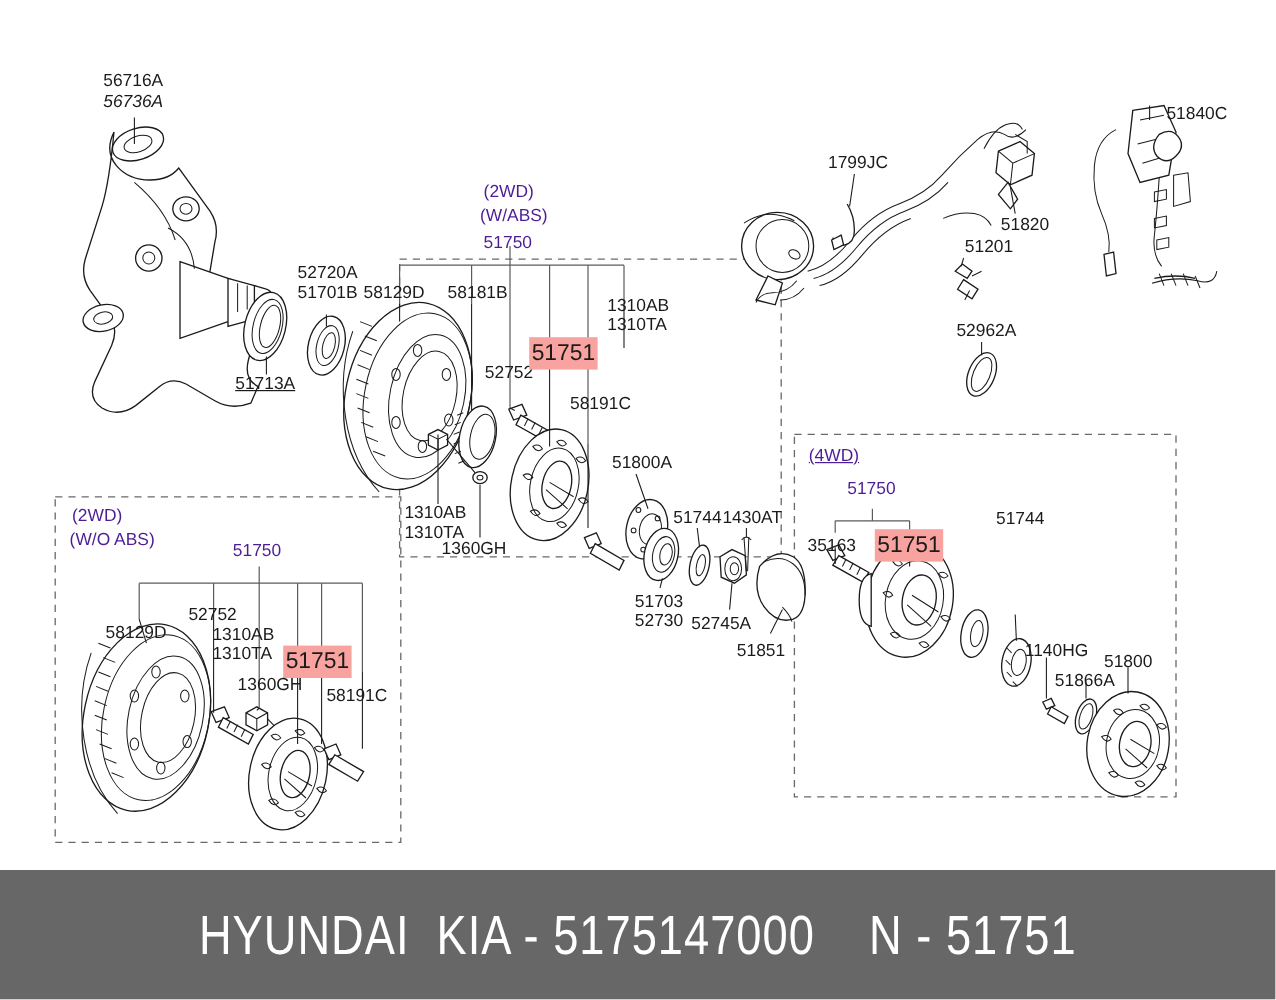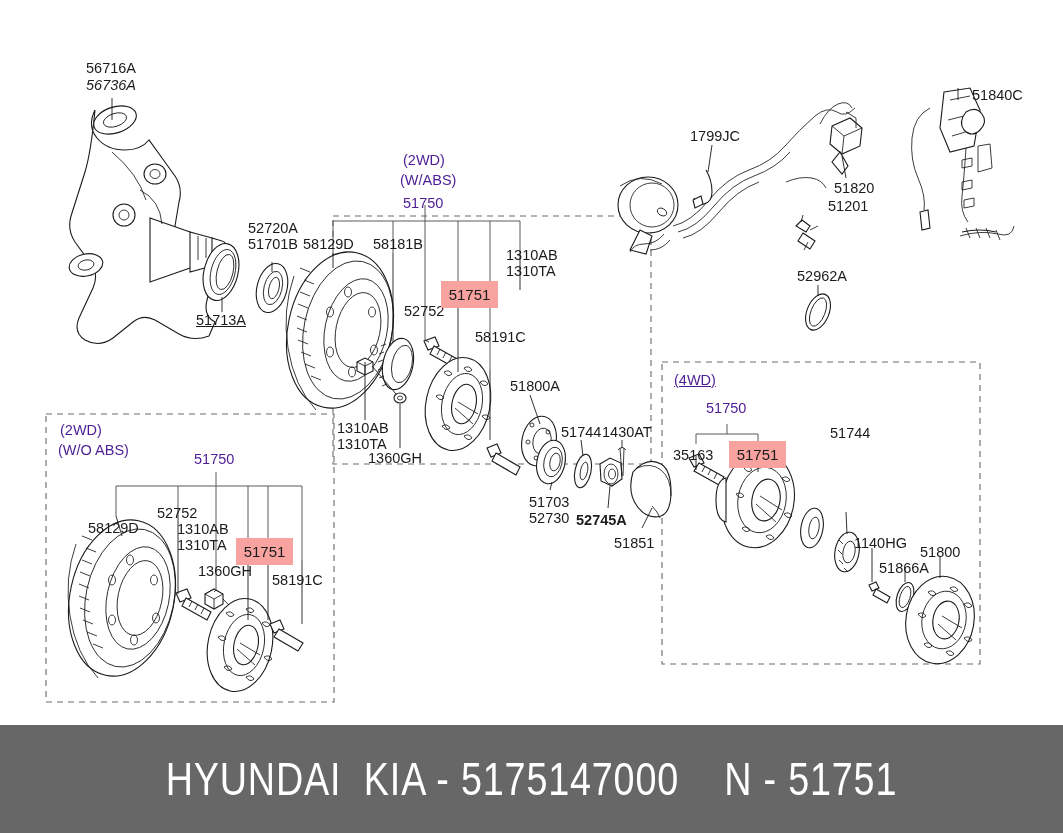--- a/index.html
+++ b/index.html
@@ -1,21 +1,21 @@
 <!DOCTYPE html>
 <html><head>
 <meta charset="utf-8">
 <style>
   html,body{margin:0;padding:0;background:#fff;}
   body{width:1063px;height:833px;position:relative;overflow:hidden;
        font-family:"Liberation Sans","DejaVu Sans",sans-serif;}
   #canvas{position:absolute;left:0;top:0;width:1063px;height:833px;}
   .lbl{position:absolute;font-size:14.5px;color:#1b1b1b;white-space:pre;line-height:16px;letter-spacing:0px;}
   .lbl.gray{color:#4c1d95;}
-  .hl{position:absolute;background:#f9a3a0;color:#1b1b1b;font-size:15px;
+  .hl{position:absolute;background:#f9a3a0;color:#1b1b1b;font-size:19px;
       line-height:16px;display:flex;align-items:center;justify-content:center;}
   #footer{position:absolute;left:0;top:725px;width:1063px;height:108px;background:#676767;}
   #footer-text{position:absolute;left:0;top:725px;width:1063px;height:108px;
       display:flex;align-items:center;justify-content:center;color:#fff;
       font-size:46px;letter-spacing:1px;transform:scaleX(0.82);transform-origin:center center;
       font-family:"Liberation Sans","DejaVu Sans",sans-serif;white-space:pre;}
 </style>
 </head>
 <body>
 
@@ -448,25 +448,25 @@
 
 <div class="lbl" style="left:337px;top:420px;">1310AB</div>
 <div class="lbl" style="left:337px;top:436px;">1310TA</div>
 <div class="lbl" style="left:368px;top:450px;">1360GH</div>
 
 <div class="lbl" style="left:510px;top:378px;">51800A</div>
 <div class="lbl" style="left:529px;top:494px;">51703</div>
 <div class="lbl" style="left:529px;top:510px;">52730</div>
 <div class="lbl" style="left:561px;top:424px;">51744</div>
 <div class="lbl" style="left:602px;top:424px;">1430AT</div>
-<div class="lbl" style="left:576px;top:512px;font-weight:bold;">52745A</div>
+<div class="lbl" style="left:576px;top:512px;">52745A</div>
 <div class="lbl" style="left:614px;top:535px;">51851</div>
 
 <div class="lbl" style="left:690px;top:128px;">1799JC</div>
-<div class="lbl" style="left:828px;top:198px;text-align:center;">51201</div>
+<div class="lbl" style="left:804px;top:198px;text-align:center;">51201</div>
 <div class="lbl" style="left:834px;top:180px;">51820</div>
 <div class="lbl" style="left:940px;top:87px;margin-left:32px;">51840C</div>
 <div class="lbl" style="left:797px;top:268px;">52962A</div>
 
 <div class="lbl gray" style="left:60px;top:422px;">(2WD)</div>
 <div class="lbl gray" style="left:58px;top:442px;">(W/O ABS)</div>
 
 <div class="lbl gray" style="left:194px;top:451px;">51750</div>
 <div class="lbl" style="left:88px;top:520px;">58129D</div>
 <div class="lbl" style="left:157px;top:505px;">52752</div>

